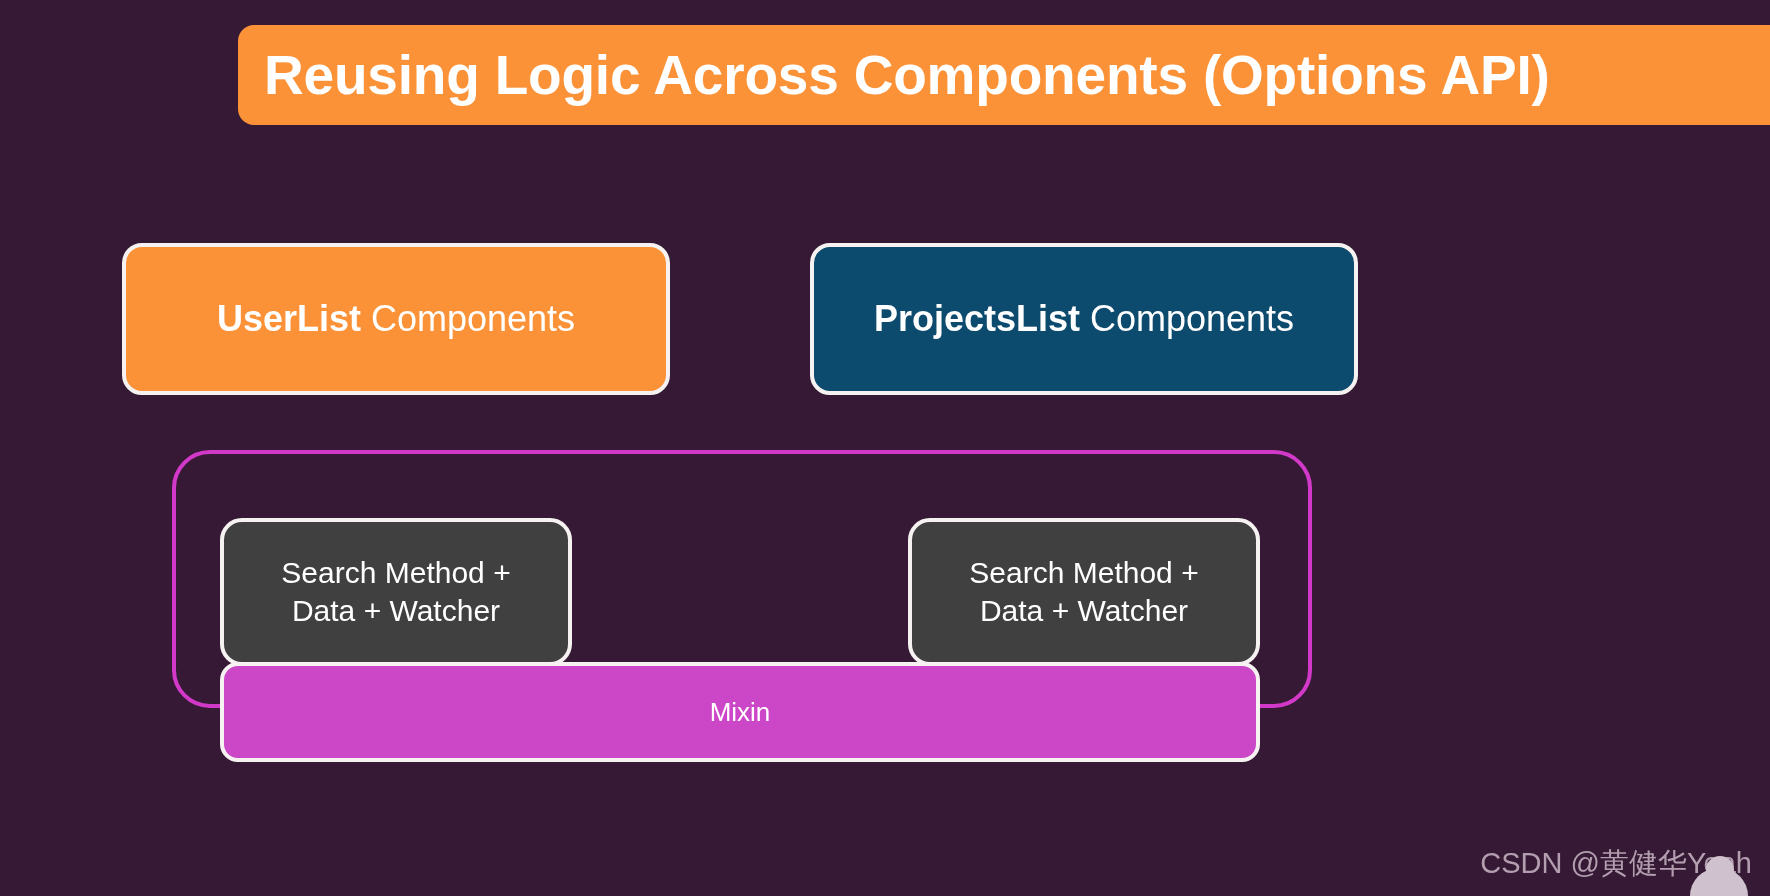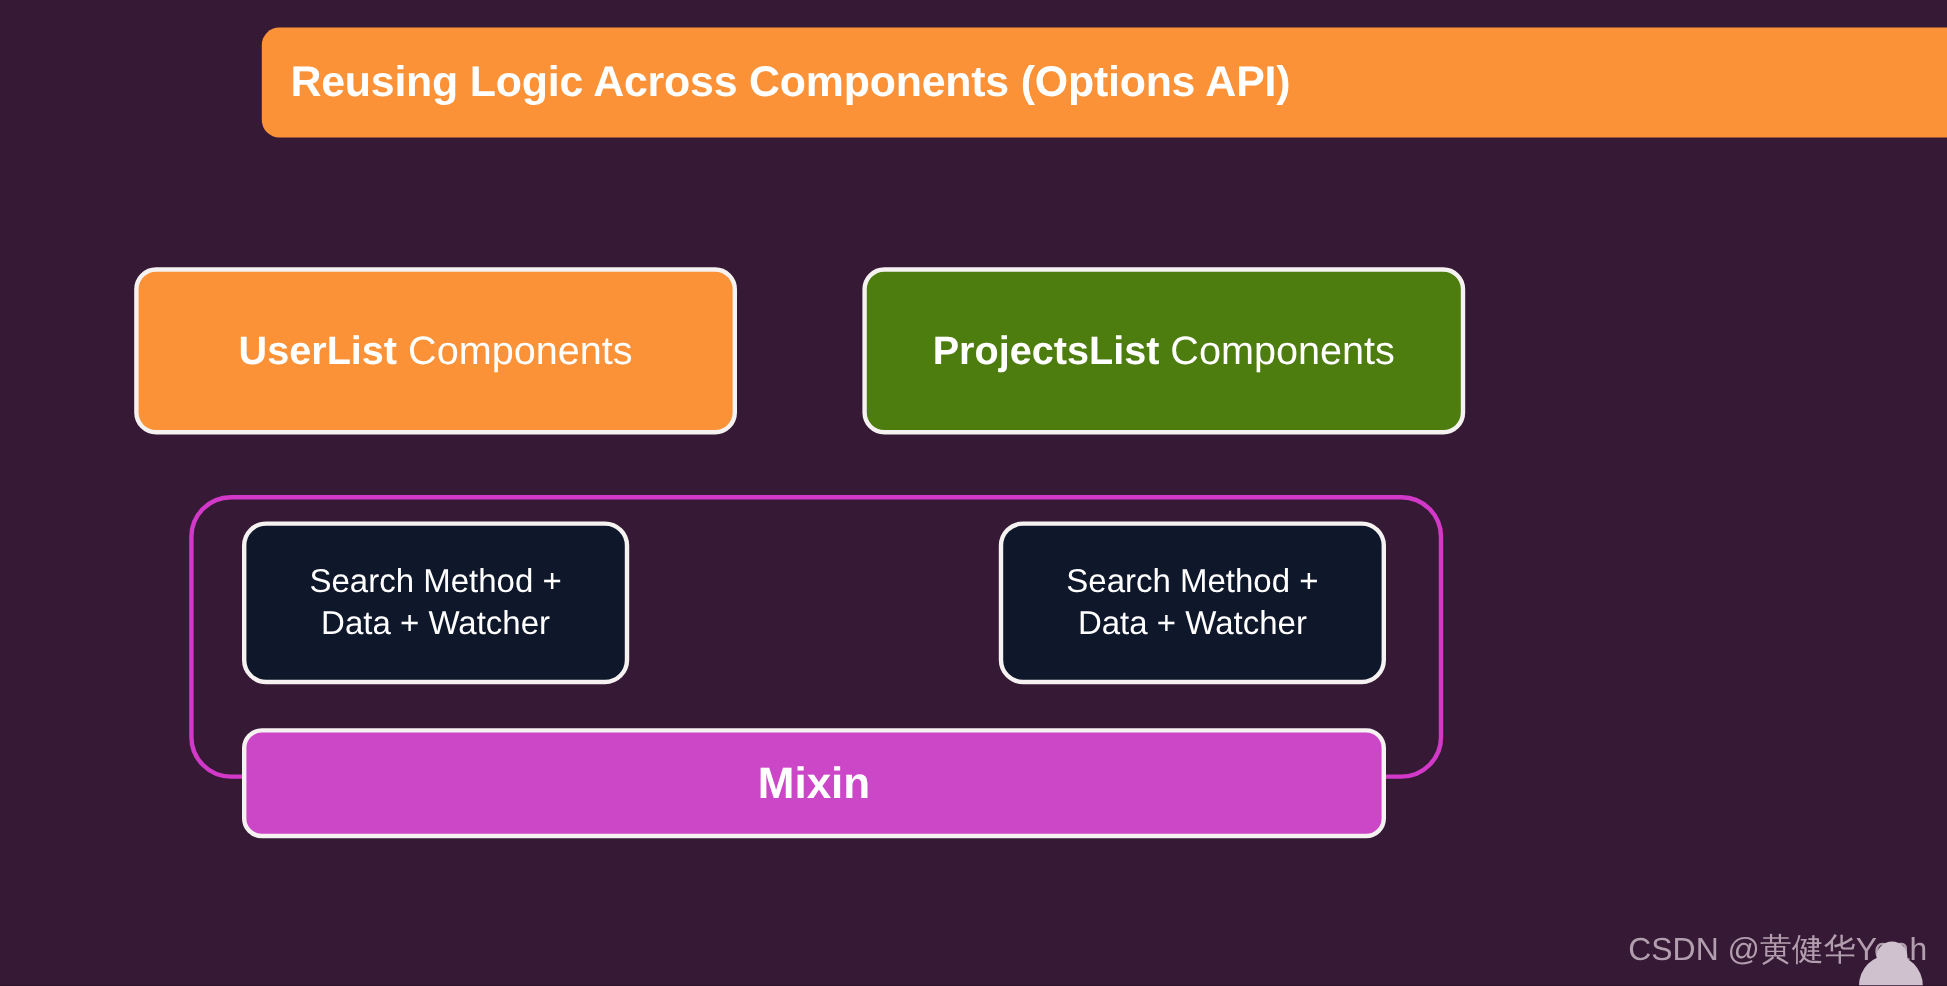--- a/index.html
+++ b/index.html
@@ -26,21 +26,21 @@
     width: 1560px;          
     height: 100px;
     background: #fb9238;
     border-top-left-radius: 16px;
     border-bottom-left-radius: 16px;
     display: flex;
     align-items: center;
   }
   .title-text {
     color: #ffffff;
-    font-size: 39px;
+    font-size: 55px;
     font-weight: bold;
     letter-spacing: -0.2px;
     padding-left: 26px;
     white-space: nowrap;
   }
 
   
   .card {
     position: absolute;
     border: 4px solid #f7f2f2;
@@ -58,74 +58,74 @@
   .card-label b { font-weight: bold; }
 
   .card-userlist {
     left: 122px;
     top: 243px;
     width: 548px;
     height: 152px;
     background: #fb9238;
   }
   .card-projectslist {
-    left: 784px;
+    left: 810px;
     top: 243px;
     width: 548px;
     height: 152px;
-    background: #4d7c0f;
+    background: #0c4a6e;
   }
 
   
   .group-outline {
     position: absolute;
     left: 172px;
     top: 450px;
     width: 1140px;
     height: 258px;
     border: 4px solid #d339c8;
     border-radius: 38px;
     background: transparent;
   }
 
   
   .logic-box {
     position: absolute;
     width: 352px;
     height: 148px;
-    background: #0f172a;
+    background: #404040;
     border: 4px solid #f7f2f2;
     border-radius: 22px;
     display: flex;
     align-items: center;
     justify-content: center;
     text-align: center;
     color: #ffffff;
     font-size: 30px;
     line-height: 1.27;
+    margin-top: 44px;
   }
   .logic-left  { left: 220px; top: 474px; }
   .logic-right { left: 908px; top: 474px; }
 
   
   .mixin-bar {
     position: absolute;
     left: 220px;
     top: 662px;
     width: 1040px;
     height: 100px;
     background: #cc47c8;
     border: 4px solid #f7f2f2;
     border-radius: 18px;
     display: flex;
     align-items: center;
     justify-content: center;
     color: #ffffff;
-    font-size: 40px;
-    font-weight: bold;
+    font-size: 26px;
   }
 
   
   .watermark {
     position: absolute;
     right: 18px;
     bottom: 12px;
     color: #b9a6b6;
     font-size: 29px;
     white-space: nowrap;

